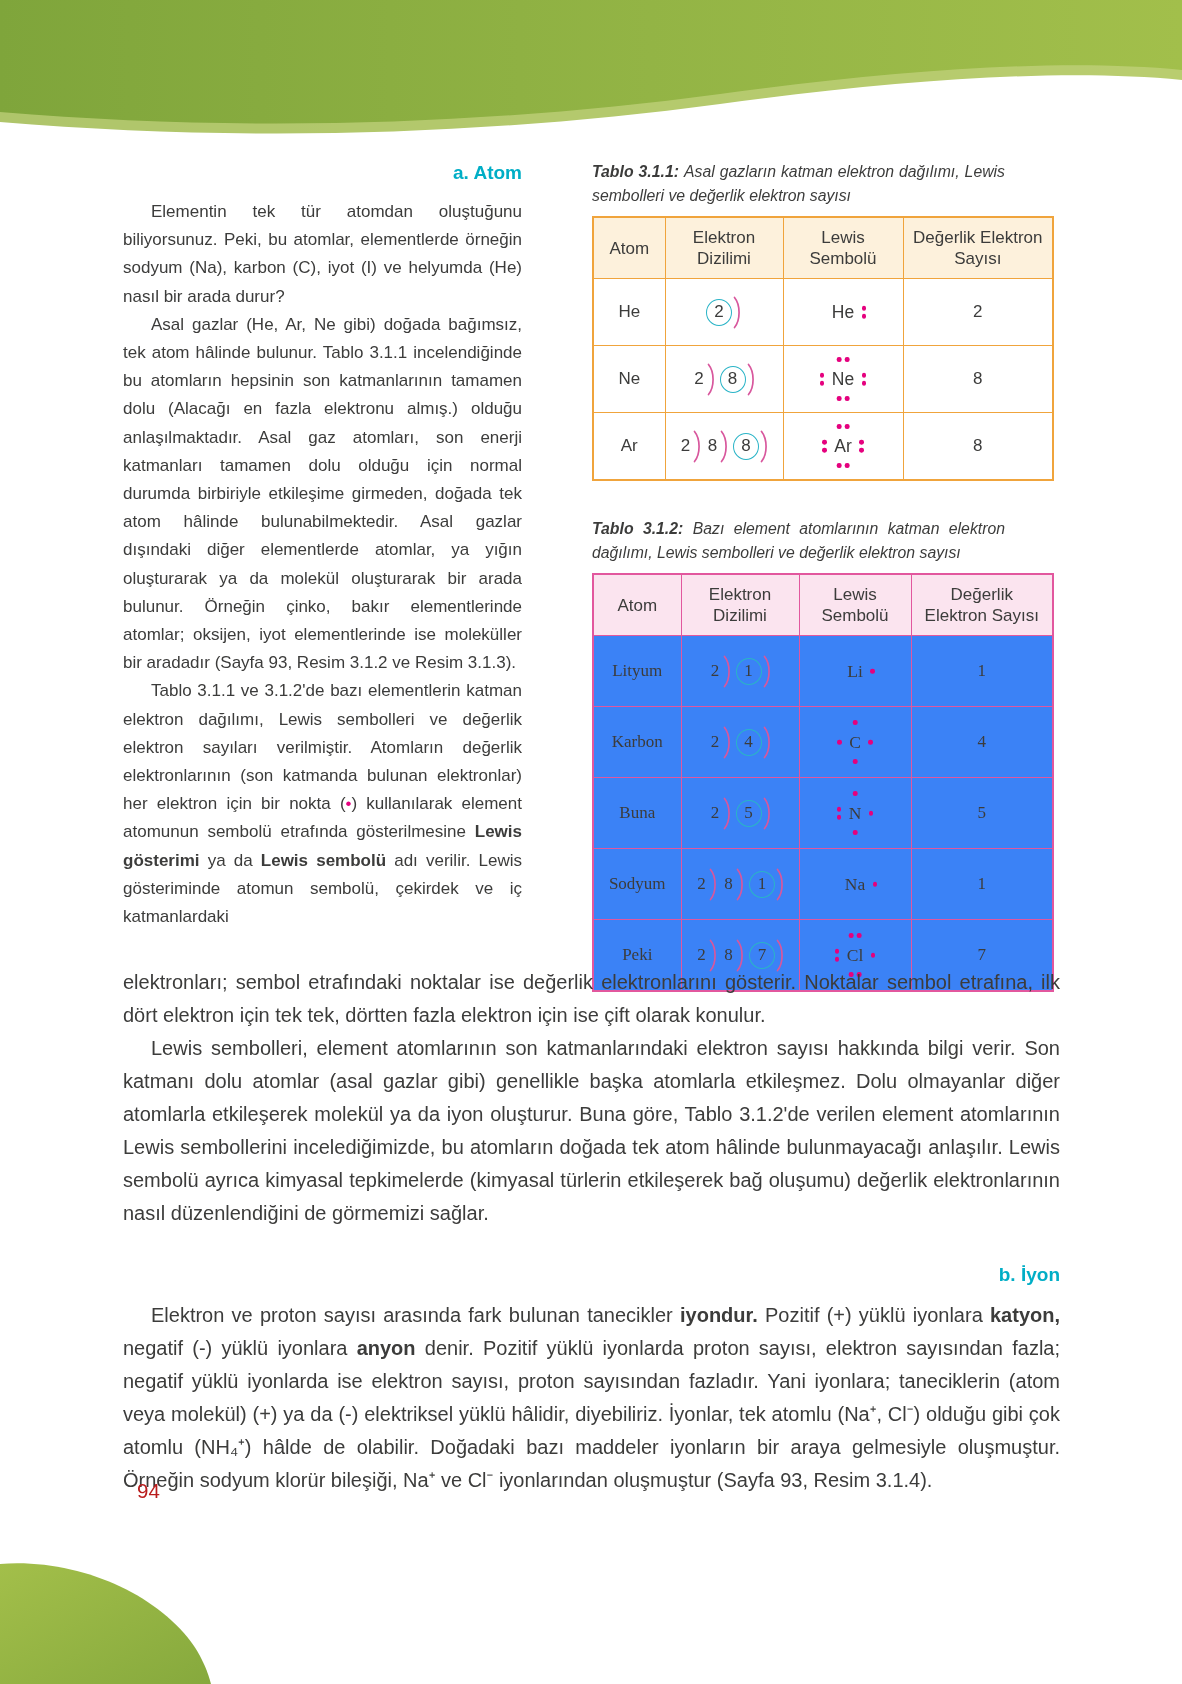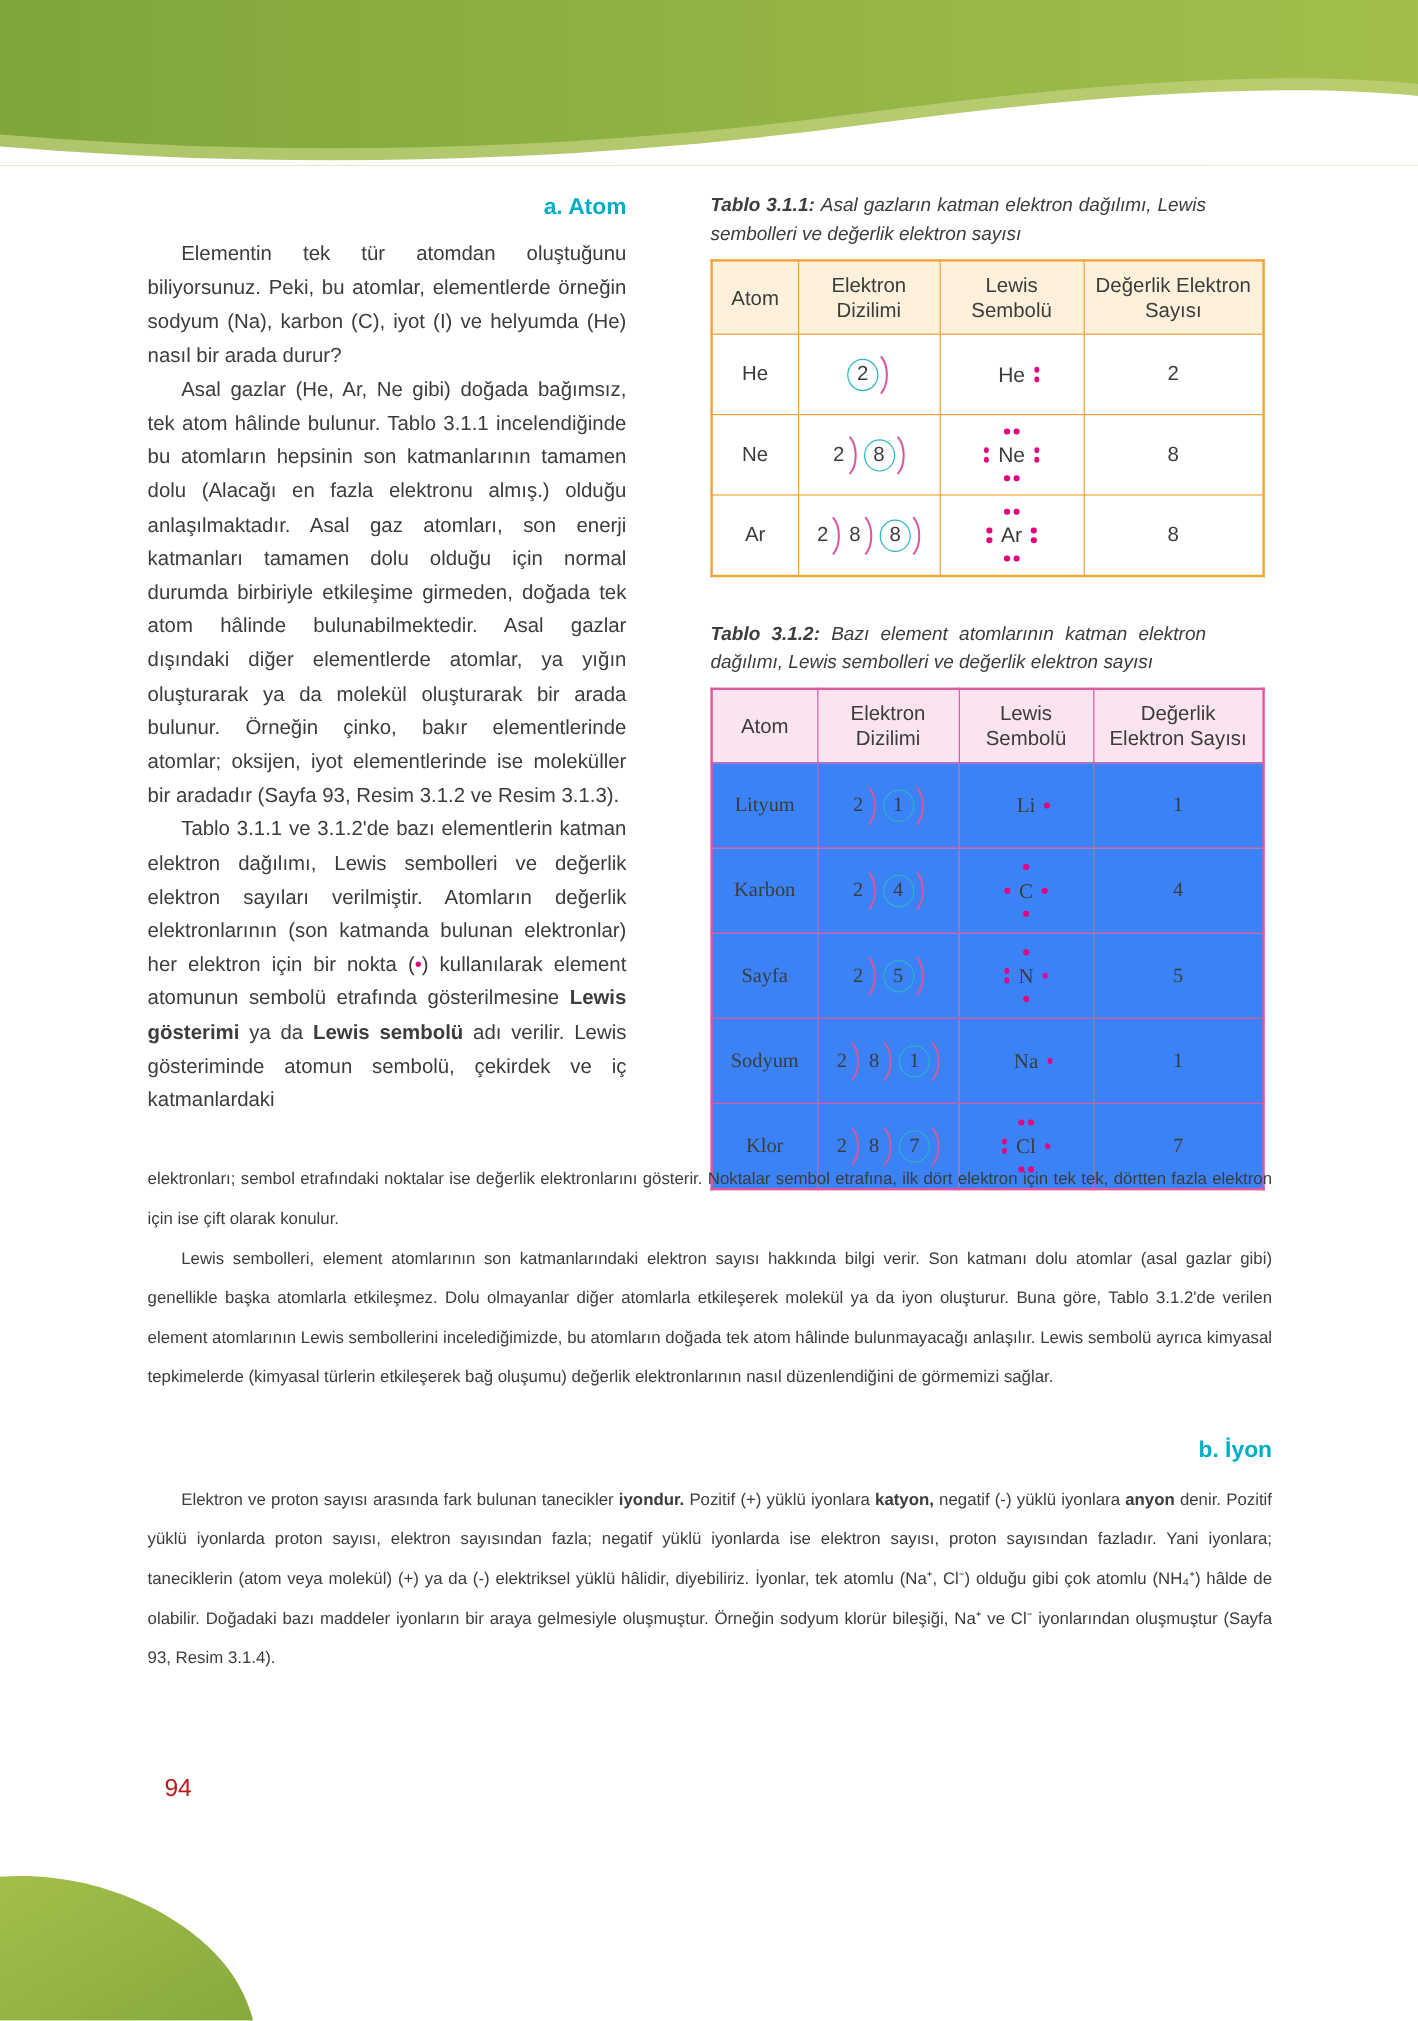--- a/index.html
+++ b/index.html
@@ -11,21 +11,21 @@
   svg.band{position:absolute;top:0;left:0;display:block;}
   svg.corner{position:absolute;left:0;bottom:0;display:block;}
 
   .col-left{position:absolute;left:123px;top:162px;width:399px;}
   .col-right{position:absolute;left:545px;top:160px;width:460px;}
   .full{position:absolute;left:123px;top:966px;width:937px;}
 
   h3.heading{font-size:19px;font-weight:bold;color:var(--heading-cyan,#00aec6);margin:0 0 14px 28px;text-align:right;}
   .full h3.heading{margin:34px 0 13px 28px;}
   p.body{font-size:17px;line-height:28.2px;text-align:justify;text-indent:28px;margin:0;}
-  .full p.body{font-size:14px;line-height:33px;}
+  .full p.body{font-size:20px;line-height:33px;}
   .full p.noindent{text-indent:0;}
   .b{font-weight:bold;}
   .accent{color:var(--dot-magenta,#e5017e);}
 
   figure{margin:0;padding-left:47px;}
   figure + figure{margin-top:36px;}
   figcaption.caption{font-style:italic;font-size:15.8px;line-height:23.5px;text-align:justify;margin:0 0 9px 0;color:var(--text-dark,#3c3c3b);}
 
   table.t{border-collapse:collapse;width:100%;table-layout:fixed;}
   .t th,.t td{text-align:center;vertical-align:middle;font-size:17px;font-weight:normal;padding:2px 6px;}
@@ -255,21 +255,21 @@
                 <span class="dots bottom">
                   <span class="dot"></span>
                 </span>
                 <span class="dots left">
                   <span class="dot"></span>
                 </span>
               </span></td>
             <td>4</td>
           </tr>
           <tr>
-            <td>Sayfa</td>
+            <td>Buna</td>
             <td><span class="shell">
                 <span class="shell-num">2</span>
                 <svg class="arc" width="9" height="33" viewBox="0 0 9 33">
                   <path d="M1.5 1.5 C7.6 9,7.6 24,1.5 31.5"></path>
                 </svg>
               </span><span class="shell">
                 <span class="shell-num circled">5</span>
                 <svg class="arc" width="9" height="33" viewBox="0 0 9 33">
                   <path d="M1.5 1.5 C7.6 9,7.6 24,1.5 31.5"></path>
                 </svg>
@@ -312,21 +312,21 @@
               </span></td>
             <td><span class="lewis">
                 <span class="lsym">Na</span>
                 <span class="dots right">
                   <span class="dot"></span>
                 </span>
               </span></td>
             <td>1</td>
           </tr>
           <tr>
-            <td>Klor</td>
+            <td>Peki</td>
             <td><span class="shell">
                 <span class="shell-num">2</span>
                 <svg class="arc" width="9" height="33" viewBox="0 0 9 33">
                   <path d="M1.5 1.5 C7.6 9,7.6 24,1.5 31.5"></path>
                 </svg>
               </span><span class="shell">
                 <span class="shell-num">8</span>
                 <svg class="arc" width="9" height="33" viewBox="0 0 9 33">
                   <path d="M1.5 1.5 C7.6 9,7.6 24,1.5 31.5"></path>
                 </svg>

